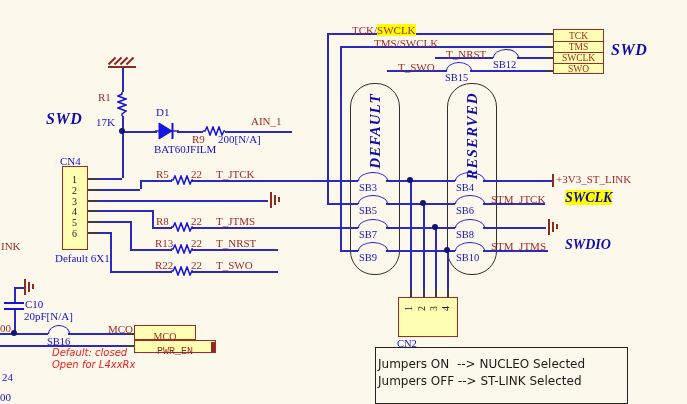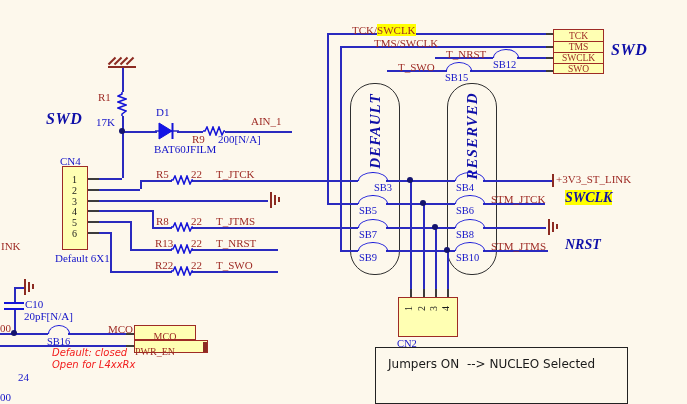--- a/index.html
+++ b/index.html
@@ -213,27 +213,28 @@
   <div class="ybox" style="left:398px;top:297px;width:60px;height:40px;">
     <div class="rnum" style="left:7px;top:5px;">1</div>
     <div class="rnum" style="left:20px;top:5px;">2</div>
     <div class="rnum" style="left:32px;top:5px;">3</div>
     <div class="rnum" style="left:44px;top:5px;">4</div>
   </div>
 
   <div class="ybox" style="left:134px;top:325px;width:62px;height:15px;text-align:center;">
     <span class="maroon" style="font-size:10px;line-height:13px;">MCO</span>
   </div>
-  <div class="ybox" style="left:134px;top:340px;width:74px;height:13px;text-align:left;">
+  <div class="ybox" style="left:134px;top:340px;width:82px;height:13px;text-align:center;font-family:Liberation Mono, monospace;">
     <span class="maroon" style="font-size:10px;line-height:11px;">PWR_EN</span>
     <div style="position:absolute;right:0;top:1px;width:4px;height:10px;background:#8C2B22;"></div>
   </div>
 
   <div style="position:absolute;left:375px;top:347px;width:253px;height:57px;border:1.5px solid #222;box-sizing:border-box;">
-    <div class="notetx" style="left:12px;top:9px;position:absolute;">Jumpers ON  --&gt; NUCLEO Selected</div>
+    <div class="notetx" style="left:2px;top:9px;position:absolute;">Jumpers ON  --&gt; NUCLEO Selected</div>
+    <div class="notetx" style="left:2px;top:26px;position:absolute;">Jumpers OFF --&gt; ST-LINK Selected</div>
   </div>
 
   <div class="lbl maroon" style="left:352px;top:24px;"><span>TCK/</span><span class="hl">SWCLK</span></div>
   <div class="lbl maroon" style="left:374px;top:37px;">TMS/SWCLK</div>
   <div class="lbl maroon" style="left:446px;top:48px;">T_NRST</div>
   <div class="lbl blue sm" style="left:493px;top:59px;">SB12</div>
   <div class="lbl maroon" style="left:398px;top:61px;">T_SWO</div>
   <div class="lbl blue sm" style="left:445px;top:72px;">SB15</div>
   <div class="lbl big" style="left:611px;top:41px;">SWD</div>
 
@@ -255,41 +256,41 @@
   <div class="lbl maroon" style="left:156px;top:215px;">R8</div>
   <div class="lbl maroon" style="left:191px;top:215px;">22</div>
   <div class="lbl maroon" style="left:216px;top:215px;">T_JTMS</div>
   <div class="lbl maroon" style="left:155px;top:237px;">R13</div>
   <div class="lbl maroon" style="left:191px;top:237px;">22</div>
   <div class="lbl maroon" style="left:216px;top:237px;">T_NRST</div>
   <div class="lbl maroon" style="left:155px;top:259px;">R22</div>
   <div class="lbl maroon" style="left:191px;top:259px;">22</div>
   <div class="lbl maroon" style="left:216px;top:259px;">T_SWO</div>
 
-  <div class="lbl blue sm" style="left:374px;top:182px;">SB3</div>
+  <div class="lbl blue sm" style="left:359px;top:182px;">SB3</div>
   <div class="lbl blue sm" style="left:456px;top:182px;">SB4</div>
   <div class="lbl blue sm" style="left:359px;top:205px;">SB5</div>
   <div class="lbl blue sm" style="left:456px;top:205px;">SB6</div>
   <div class="lbl blue sm" style="left:359px;top:229px;">SB7</div>
   <div class="lbl blue sm" style="left:456px;top:229px;">SB8</div>
   <div class="lbl blue sm" style="left:359px;top:252px;">SB9</div>
   <div class="lbl blue sm" style="left:456px;top:252px;">SB10</div>
 
   <div class="lbl maroon" style="left:556px;top:173px;">+3V3_ST_LINK</div>
   <div class="lbl maroon" style="left:491px;top:193px;">STM_JTCK</div>
   <div class="lbl med hl" style="left:565px;top:190px;">SWCLK</div>
   <div class="lbl maroon" style="left:491px;top:240px;">STM_JTMS</div>
-  <div class="lbl med" style="left:565px;top:237px;">NRST</div>
+  <div class="lbl med" style="left:565px;top:237px;">SWDIO</div>
 
   <div class="lbl blue sm" style="left:397px;top:338px;">CN2</div>
 
   <div class="lbl maroon" style="left:1px;top:240px;">INK</div>
   <div class="lbl blue" style="left:25px;top:298px;">C10</div>
   <div class="lbl blue" style="left:24px;top:310px;">20pF[N/A]</div>
   <div class="lbl maroon" style="left:0px;top:322px;">00</div>
   <div class="lbl blue sm" style="left:47px;top:336px;">SB16</div>
   <div class="lbl maroon" style="left:108px;top:323px;">MCO</div>
   <div class="ann" style="left:52px;top:347px;">Default: closed</div>
   <div class="ann" style="left:52px;top:359px;">Open for L4xxRx</div>
-  <div class="lbl blue" style="left:2px;top:371px;margin-left:16px;">24</div>
+  <div class="lbl blue" style="left:2px;top:371px;">24</div>
   <div class="lbl blue" style="left:0px;top:391px;">00</div>
 
 </div>
 
 </body></html>

